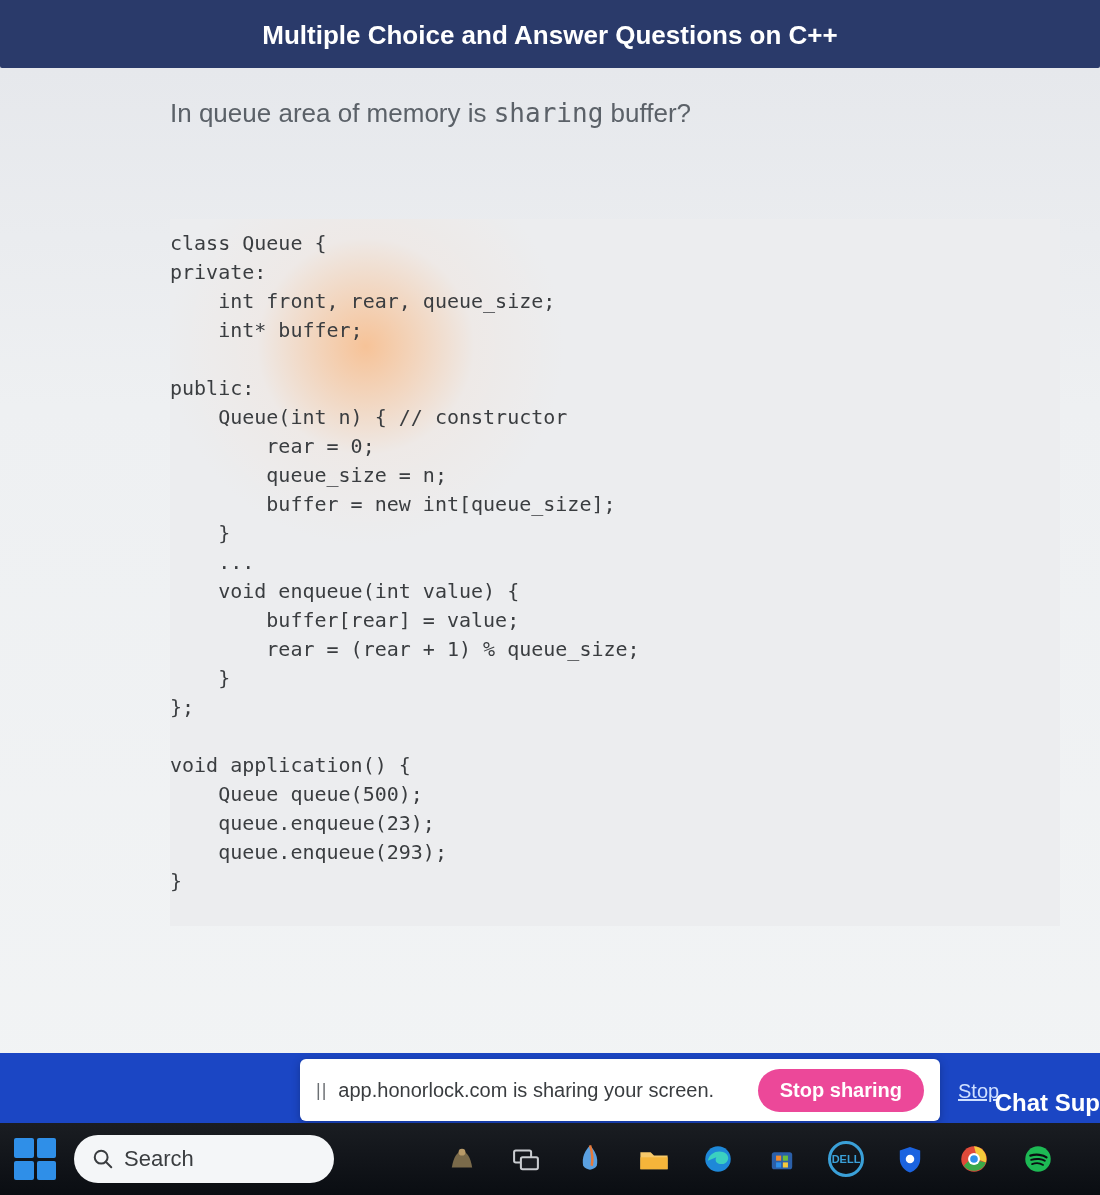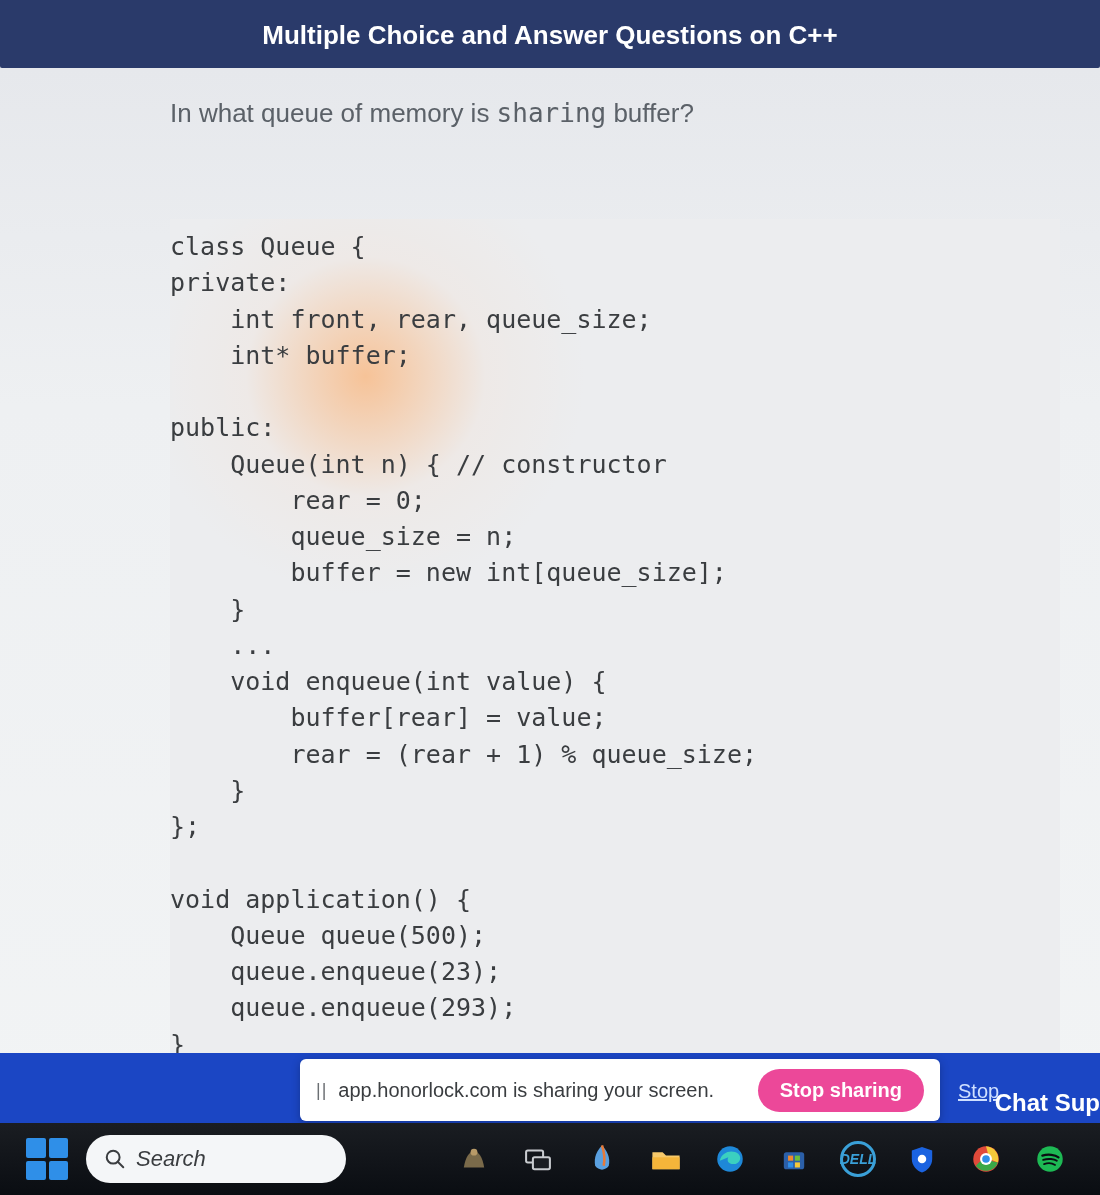--- a/index.html
+++ b/index.html
@@ -27,21 +27,21 @@
   .question {
     color: #5b6168;
     font-size: 26px;
     font-weight: 500;
     margin-bottom: 90px;
   }
   .question .mono { font-family: "Menlo", "Consolas", monospace; }
 
   .code-block {
     font-family: "Menlo", "Consolas", monospace;
-    font-size: 25px;
+    font-size: 20px;
     line-height: 1.45;
     color: #3a3d40;
     white-space: pre;
     background: radial-gradient(circle at 22% 18%, rgba(255,160,80,0.55) 0%, rgba(255,200,160,0.1) 12%, transparent 22%), #ecedef;
     padding: 10px 10px 30px 0;
   }
 
   
   .share-strip {
     position: absolute;
@@ -79,22 +79,21 @@
     position:absolute; right:0; bottom:78px;
     color:#fff; font-size:24px; font-weight:700;margin-top:48px;
   }
 
   
   .taskbar {
     position:absolute; left:0; right:0; bottom:0;
     height:72px;
     background: linear-gradient(to top, #0a0d12 0%, #1a1d22 100%);
     display:flex; align-items:center; gap:18px;
-    padding:0 26px;
-    font-style:italic;
+    padding:0 14px;
   }
   .start-btn {
     width:42px; height:42px;
     display:grid; grid-template-columns:1fr 1fr; grid-template-rows:1fr 1fr;
     gap:3px;
   }
   .start-btn span { background:#2f8fe8; border-radius:2px; }
   .start-btn span:nth-child(1){ background:#2f8fe8;}
   .start-btn span:nth-child(2){ background:#2f8fe8;}
   .start-btn span:nth-child(3){ background:#2f8fe8;}
@@ -116,21 +115,21 @@
 </style>
 </head>
 <body>
 
 <div class="header-bar">
   <span>Multiple Choice and Answer Questions on C++</span>
 </div>
 
 <div class="content">
   <div class="question">
-    <span>In what queue of memory is </span><span class="mono">sharing</span><span> buffer?</span>
+    <span>In queue area of memory is </span><span class="mono">sharing</span><span> buffer?</span>
   </div>
   <pre class="code-block">class Queue {
 private:
     int front, rear, queue_size;
     int* buffer;
 
 public:
     Queue(int n) { // constructor
         rear = 0;
         queue_size = n;
@@ -207,21 +206,21 @@
     <div class="tb-ico">
       <svg viewBox="0 0 40 40">
           <rect x="8" y="12" width="24" height="20" rx="3" fill="#2b5fa8"></rect>
           <rect x="13" y="16" width="6" height="6" fill="#f28a2e"></rect>
           <rect x="21" y="16" width="6" height="6" fill="#6cbf3a"></rect>
           <rect x="13" y="24" width="6" height="6" fill="#2f8fe8"></rect>
           <rect x="21" y="24" width="6" height="6" fill="#f5c93a"></rect>
         </svg>
     </div>
     <div class="tb-ico">
-      <div style="width:36px;height:36px;border-radius:50%;border:3px solid #3aa0d8;display:flex;align-items:center;justify-content:center;color:#3aa0d8;font-size:14px;font-weight:700;">DELL</div>
+      <div style="width:36px;height:36px;border-radius:50%;border:3px solid #3aa0d8;display:flex;align-items:center;justify-content:center;color:#3aa0d8;font-size:11px;font-weight:700;">DELL</div>
     </div>
     <div class="tb-ico">
       <svg viewBox="0 0 40 40">
           <path d="M20 6 L32 10 V20 C32 28 26 34 20 36 C14 34 8 28 8 20 V10 Z" fill="#1b63e0"></path>
           <circle cx="20" cy="20" r="5" fill="#fff"></circle>
         </svg>
     </div>
     <div class="tb-ico">
       <svg viewBox="0 0 40 40">
           <circle cx="20" cy="20" r="15" fill="#e04a3a"></circle>

